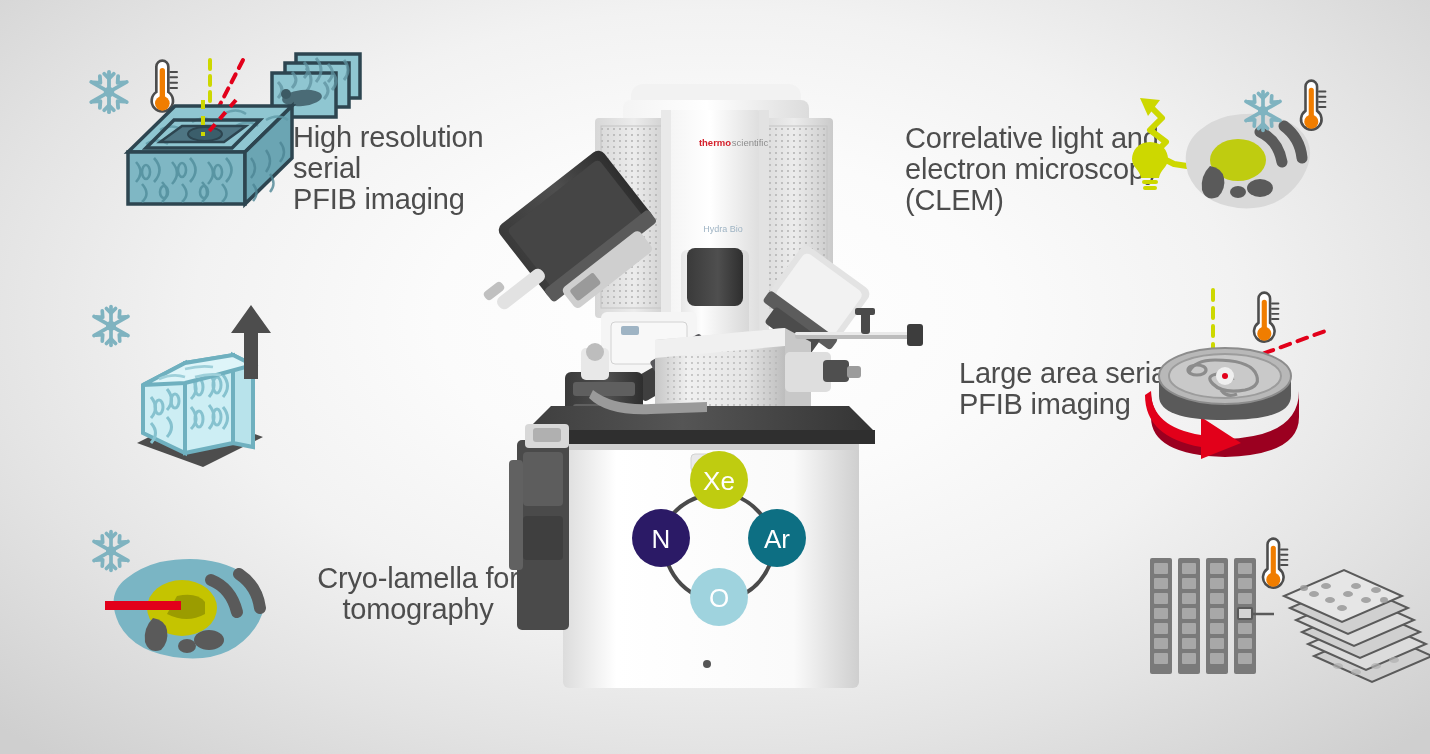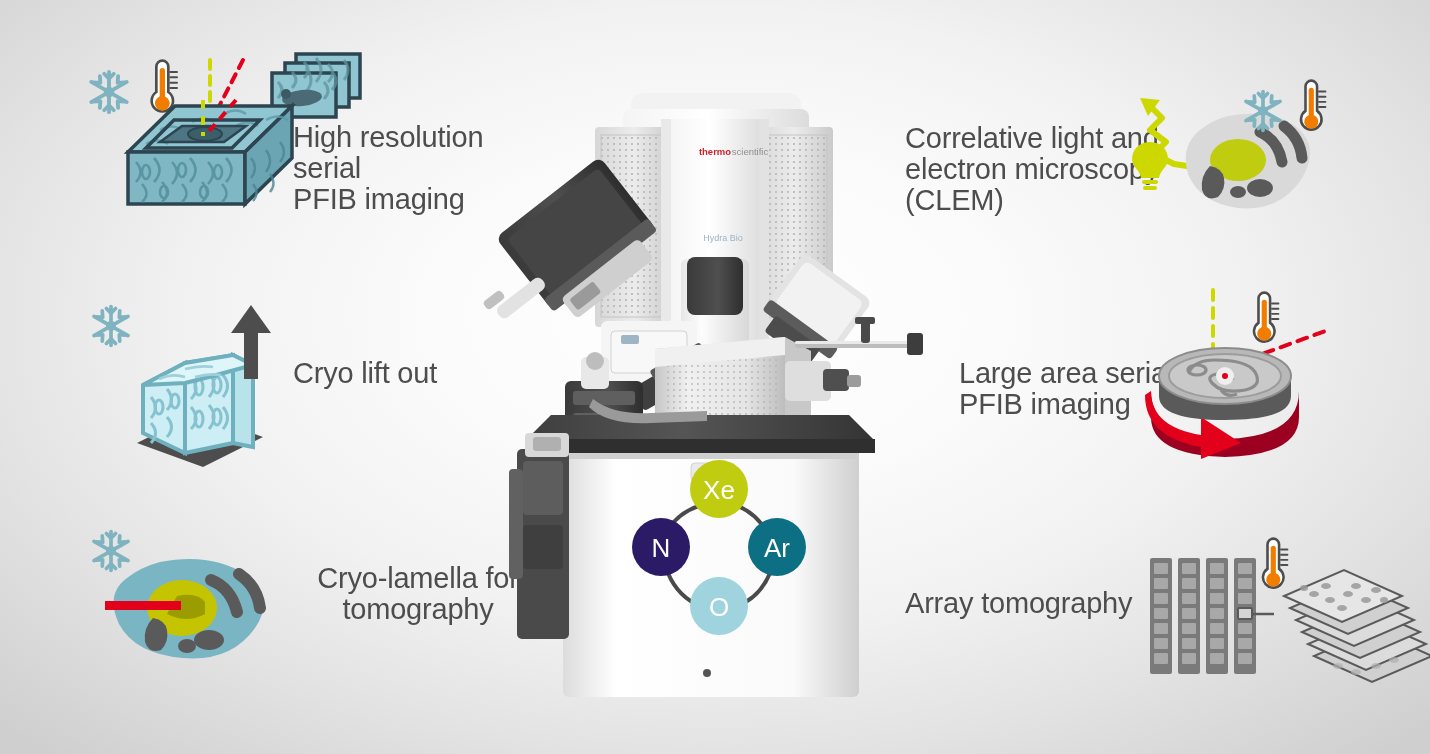--- a/index.html
+++ b/index.html
@@ -21,21 +21,21 @@
     font-size: 29px;
     line-height: 31px;
     letter-spacing: -0.2px;
     white-space: pre-line;
     font-family: "Liberation Sans", sans-serif;
   }
   .ic { position: absolute; }
   svg { display: block; overflow: visible; }
 
   
-  #machine { position: absolute; left: 455px; top: 69px; width: 520px; height: 640px; }
+  #machine { position: absolute; left: 455px; top: 60px; width: 520px; height: 640px; }
 </style>
 </head>
 <body>
 
 <div id="stage">
 
   <div class="ic" style="left:85px; top:68px;">
     <svg width="48" height="48" viewBox="0 0 100 100">
       <g stroke="#7fb3c0" stroke-width="8" stroke-linecap="round" fill="none">
         <line x1="50" y1="8" x2="50" y2="92"></line>
@@ -173,21 +173,20 @@
       </g>
     </svg>
   </div>
 
   <div class="ic" style="left:230px; top:303px;">
     <svg width="42" height="78" viewBox="0 0 42 78">
       <polygon points="21,2 41,30 28,30 28,76 14,76 14,30 1,30" fill="#4d4d4d"></polygon>
     </svg>
   </div>
 
-  <div class="feat-label" style="left:293px; top:358px; width:240px;">Cryo lift out</div>
 
   <div class="ic" style="left:88px; top:528px;">
     <svg width="46" height="46" viewBox="0 0 100 100">
       <g stroke="#7fb3c0" stroke-width="8" stroke-linecap="round" fill="none">
         <line x1="50" y1="8" x2="50" y2="92"></line>
         <line x1="13" y1="29" x2="87" y2="71"></line>
         <line x1="13" y1="71" x2="87" y2="29"></line>
         <path d="M50 22 L40 12 M50 22 L60 12 M50 78 L40 88 M50 78 L60 88"></path>
         <path d="M32 31 L18 30 M32 31 L31 17 M68 69 L82 70 M68 69 L69 83"></path>
         <path d="M32 69 L18 70 M32 69 L31 83 M68 31 L82 30 M68 31 L69 17"></path>
@@ -325,21 +324,20 @@
       <g fill="none" stroke="#8c8c8c" stroke-width="3.2">
         <path d="M34 40 Q40 28 60 28 Q92 28 100 40 Q108 54 90 58 Q68 62 58 52 Q50 44 62 42 Q76 40 78 48"></path>
         <ellipse cx="42" cy="38" rx="9" ry="5"></ellipse>
         <path d="M66 58 Q72 66 82 62"></path>
       </g>
       <circle cx="70" cy="44" r="9" fill="#efefef"></circle>
       <circle cx="70" cy="44" r="3" fill="#e2001a"></circle>
     </svg>
   </div>
 
-  <div class="feat-label" style="left:905px; top:588px; width:250px;">Array tomography</div>
 
   <div class="ic" style="left:1150px; top:558px;">
     <svg width="110" height="120" viewBox="0 0 110 120">
       <g>
         <rect x="0" y="0" width="22" height="116" rx="2" fill="#7a7a7a"></rect>
         <rect x="28" y="0" width="22" height="116" rx="2" fill="#7a7a7a"></rect>
         <rect x="56" y="0" width="22" height="116" rx="2" fill="#7a7a7a"></rect>
         <rect x="84" y="0" width="22" height="116" rx="2" fill="#7a7a7a"></rect>
       </g>
       <g fill="#a8a8a8">

